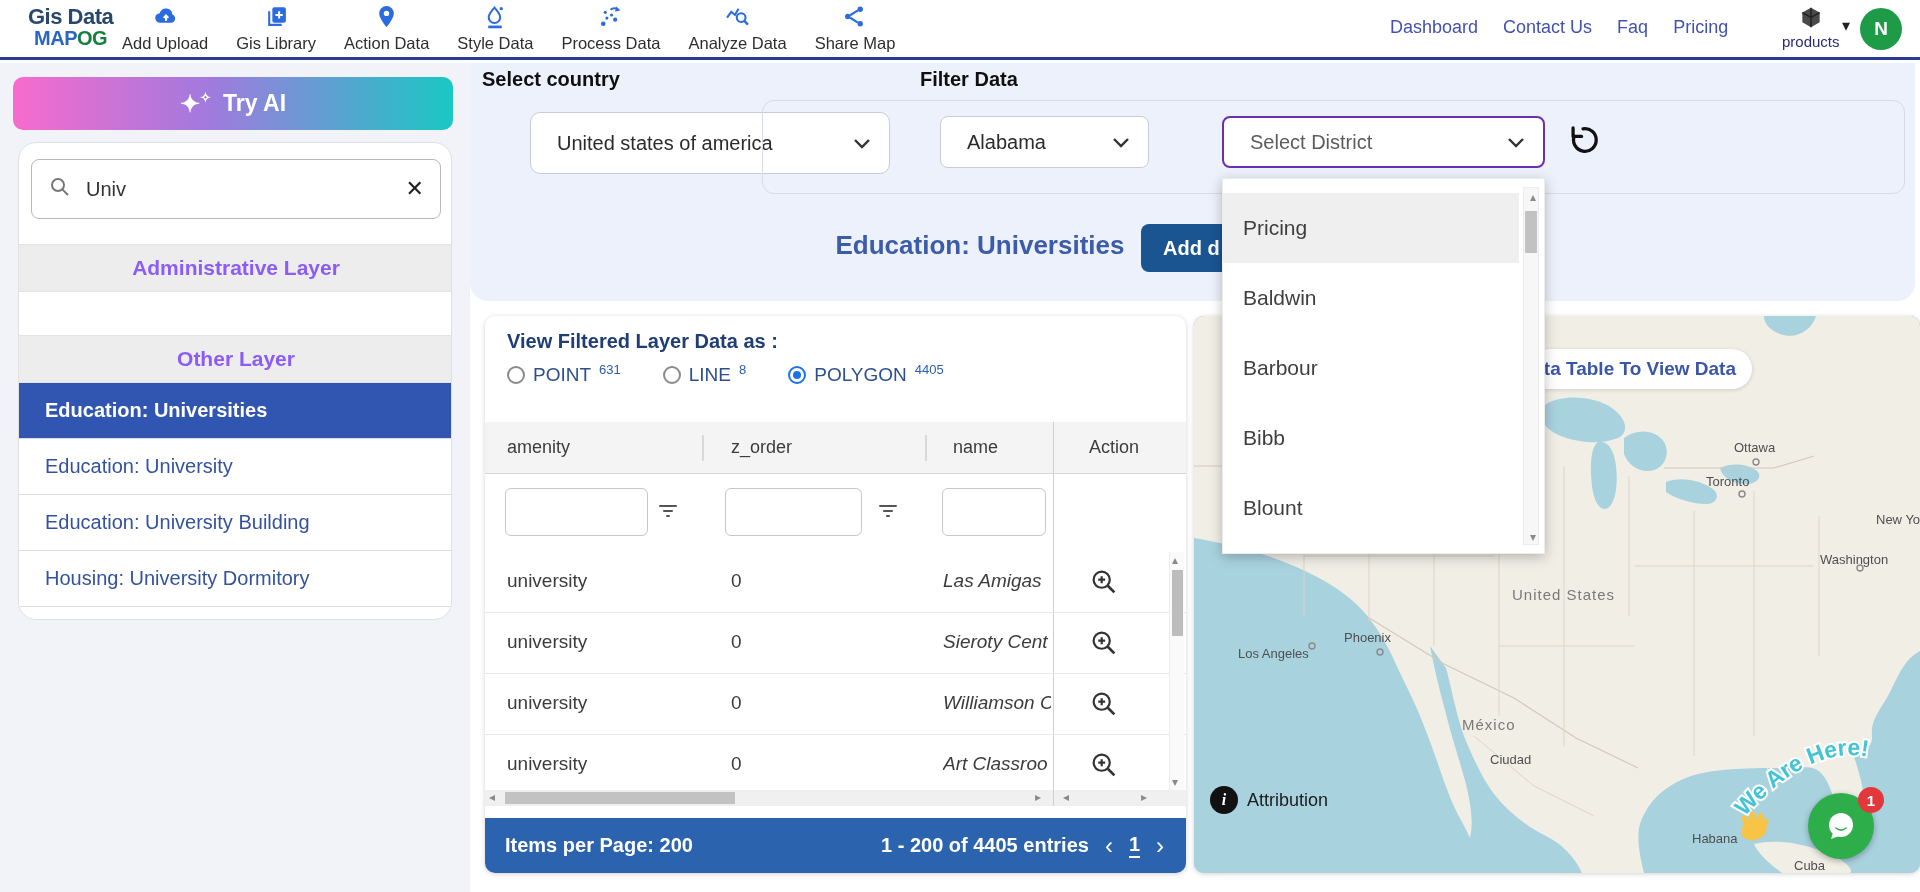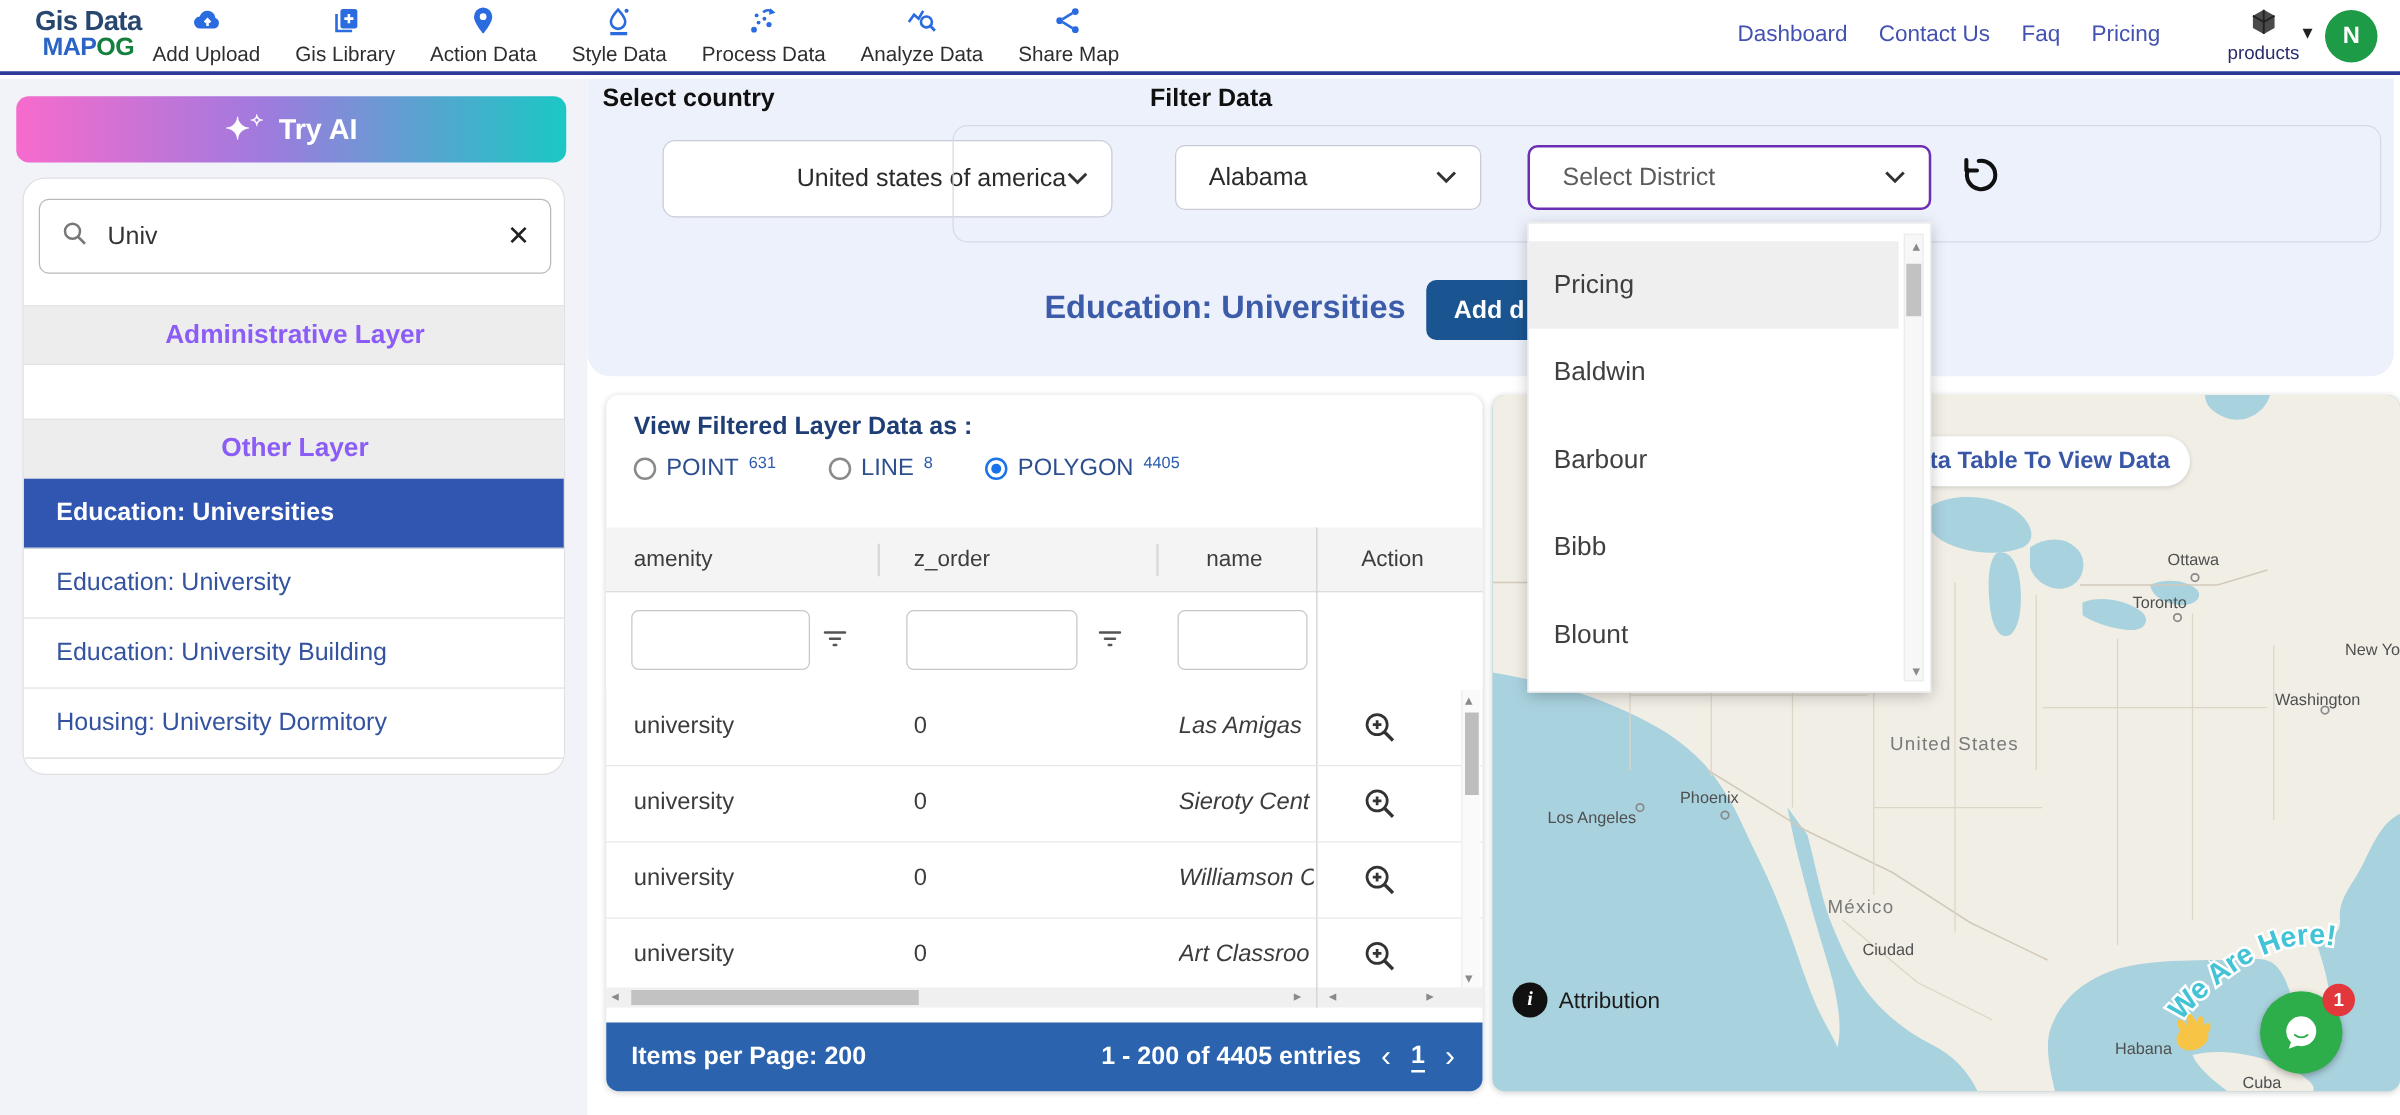--- a/index.html
+++ b/index.html
@@ -43,23 +43,23 @@
   #layer-0 { top:240px; } #layer-1 { top:296px; } #layer-2 { top:352px; } #layer-3 { top:408px; }
 
   
   #top-panel { position:absolute; left:470px; top:63px; width:1445px; height:238px; background:#edf1fb; border-radius:0 0 18px 18px; }
   .panel-label { position:absolute; font-size:20px; font-weight:bold; color:#101010; }
   #lbl-country { left:12px; top:5px; }
   #lbl-filter { left:450px; top:5px; }
   .select-box { position:absolute; background:#fff; border:1px solid #c9ccd6; border-radius:10px; display:flex; align-items:center; padding:0 18px 0 26px; font-size:20px; color:#2b2b2b; cursor:pointer; }
   .select-box .sel-text { flex:1; white-space:nowrap; overflow:hidden; }
   .select-box svg { width:18px; height:12px; flex:0 0 auto; }
-  #sel-country { left:60px; top:49px; width:360px; height:62px;text-align:right; }
+  #sel-country { left:60px; top:49px; width:360px; height:62px; }
   #filter-panel { position:absolute; left:292px; top:37px; width:1143px; height:94px; border:1px solid #d6dae7; border-radius:12px; }
-  #sel-state { left:470px; top:53px; width:245px; height:52px; border-radius:8px; }
+  #sel-state { left:470px; top:53px; width:209px; height:52px; border-radius:8px; }
   #sel-district { left:752px; top:53px; width:323px; height:52px; border:2px solid #6b2fb3; border-radius:8px; color:#5c5c5c; }
   #refresh-btn { position:absolute; left:1096px; top:60px; width:34px; height:34px; cursor:pointer; }
   #layer-title { position:absolute; left:360px; top:167px; width:300px; text-align:center; font-size:26px; font-weight:600; color:#3c5ba9; }
   #add-btn { position:absolute; left:671px; top:161px; width:285px; height:48px; background:#1a5592; border-radius:8px; color:#fff; font-size:20px; font-weight:bold; display:flex; align-items:center; padding-left:22px; cursor:pointer; z-index:10; }
 
   
   #district-list { position:absolute; left:1222px; top:178px; width:323px; height:376px; background:#fff; box-shadow:0 3px 12px rgba(0,0,0,0.25); border:1px solid #ececec; z-index:60; padding-top:14px; }
   .dd-option { height:70px; display:flex; align-items:center; padding-left:20px; font-size:21px; color:#3f3f3f; cursor:pointer; width:296px; }
   .dd-option.hl { background:#efefef; }
   .dd-scroll { position:absolute; right:5px; top:8px; bottom:8px; width:16px; background:#f7f7f7; border:1px solid #ececec; }
@@ -72,21 +72,21 @@
   #view-as { position:absolute; left:22px; top:14px; font-size:20px; font-weight:600; color:#1f3e75; }
   .geo-row { position:absolute; left:22px; top:48px; display:flex; gap:42px; align-items:center; }
   .geo-opt { display:flex; align-items:center; gap:8px; cursor:pointer; }
   .radio { width:18px; height:18px; border-radius:50%; border:2px solid #8a8a8a; background:#fff; position:relative; }
   .radio.checked { border-color:#1a73e8; }
   .radio.checked::after { content:""; position:absolute; left:3px; top:3px; width:8px; height:8px; border-radius:50%; background:#1a73e8; }
   .geo-label { font-size:19px; color:#2d4f8f; }
   .geo-sup { font-size:13px; color:#2b5cad; vertical-align:top; position:relative; top:-6px; }
   #thead { position:absolute; left:0; top:106px; width:701px; height:52px; background:#f4f4f4; border-bottom:1px solid #d5d5d5; }
   .th { position:absolute; font-size:18px; color:#3d3d3d; top:15px; }
-  #th-0 { left:22px; } #th-1 { left:246px; } #th-2 { left:480px; } #th-3 { left:604px; }
+  #th-0 { left:22px; } #th-1 { left:246px; } #th-2 { left:468px; } #th-3 { left:604px; }
   .th-sep { position:absolute; top:13px; width:2px; height:26px; background:#d9d9d9; }
   #sep-0 { left:217px; } #sep-1 { left:440px; }
   #action-border { position:absolute; left:568px; top:106px; width:1px; height:384px; background:#cfcfcf; }
   #filter-row { position:absolute; left:0; top:158px; width:701px; height:78px; background:#fff; }
   .f-input { position:absolute; top:14px; height:48px; border:1px solid #c7c7c7; border-radius:6px; background:#fff; }
   #fi-0 { left:20px; width:143px; } #fi-1 { left:240px; width:137px; } #fi-2 { left:457px; width:104px; }
   .f-icon { position:absolute; top:26px; width:22px; height:22px; }
   #fic-0 { left:172px; } #fic-1 { left:392px; }
   #rows-viewport { position:absolute; left:0; top:236px; width:701px; height:238px; overflow:hidden; }
   .trow { position:absolute; left:0; width:701px; height:61px; border-bottom:1px solid #e8e8e8; }

